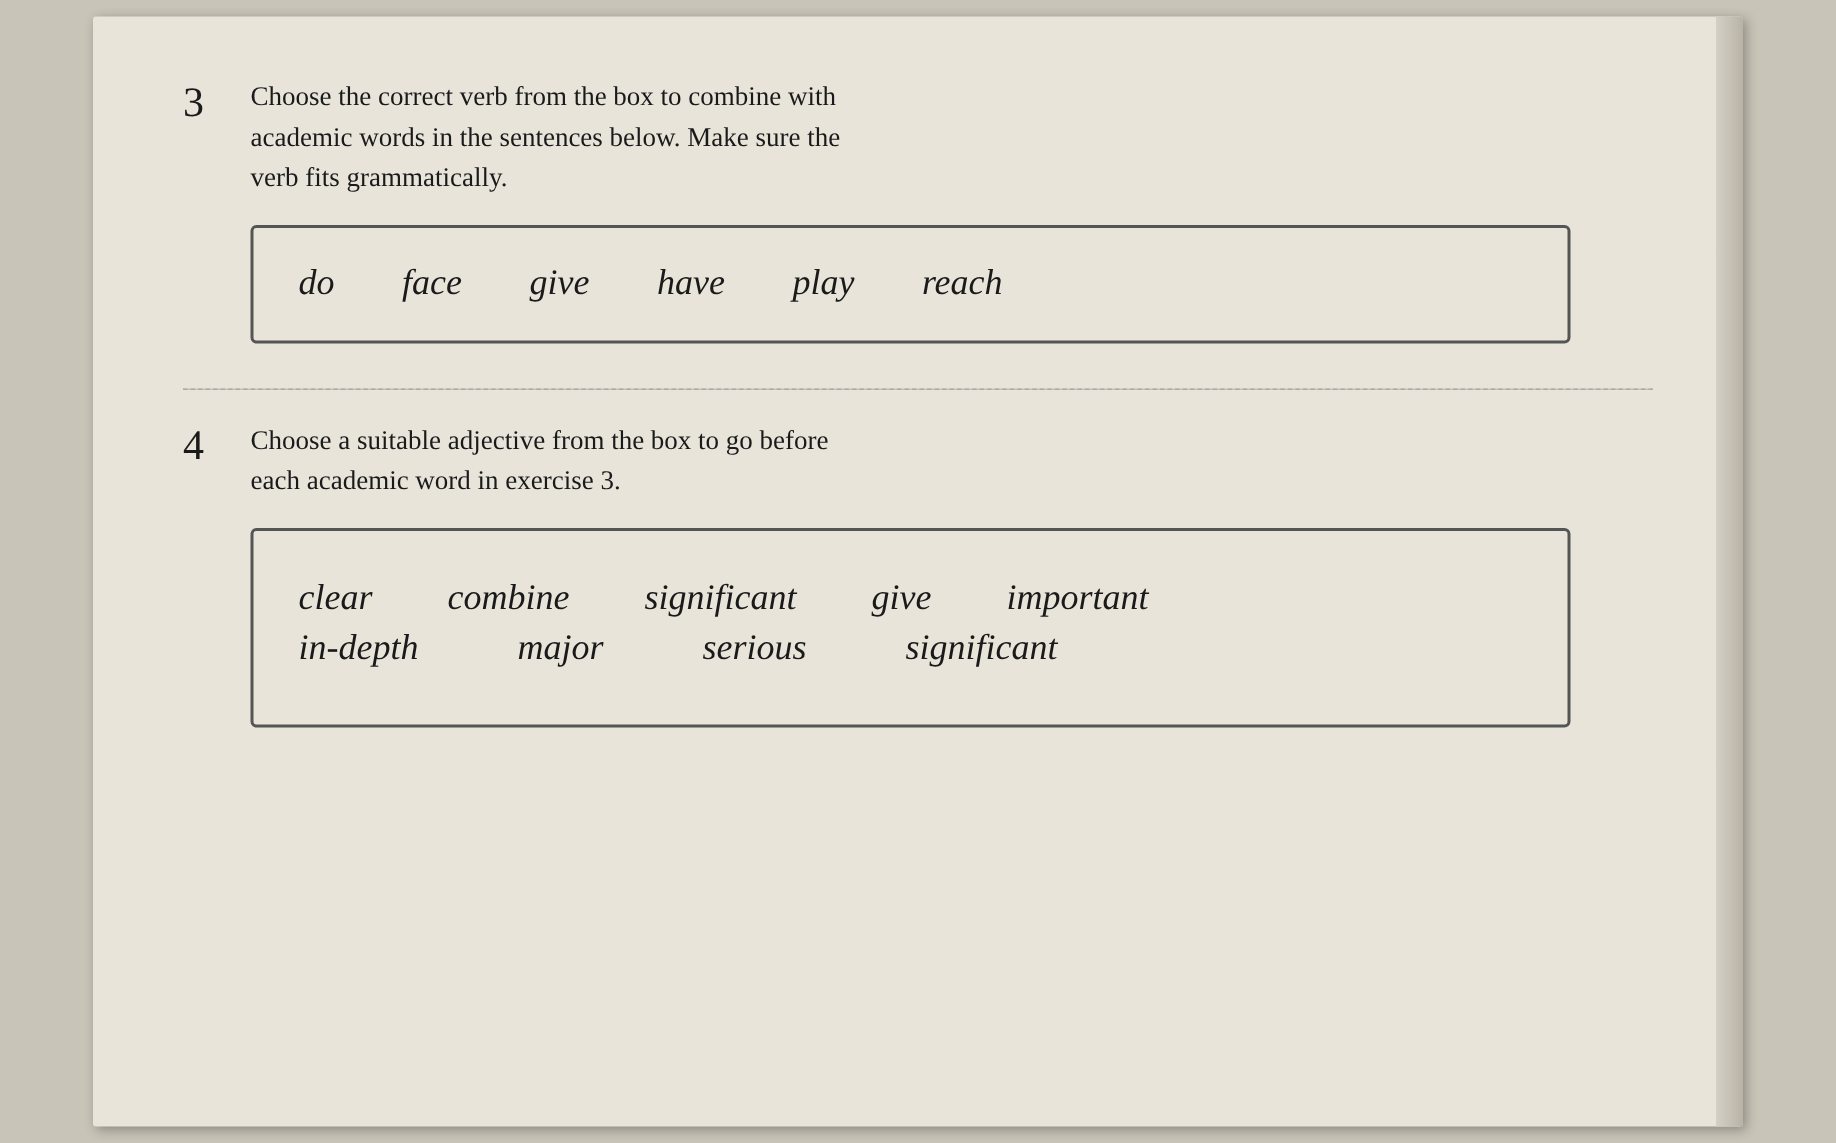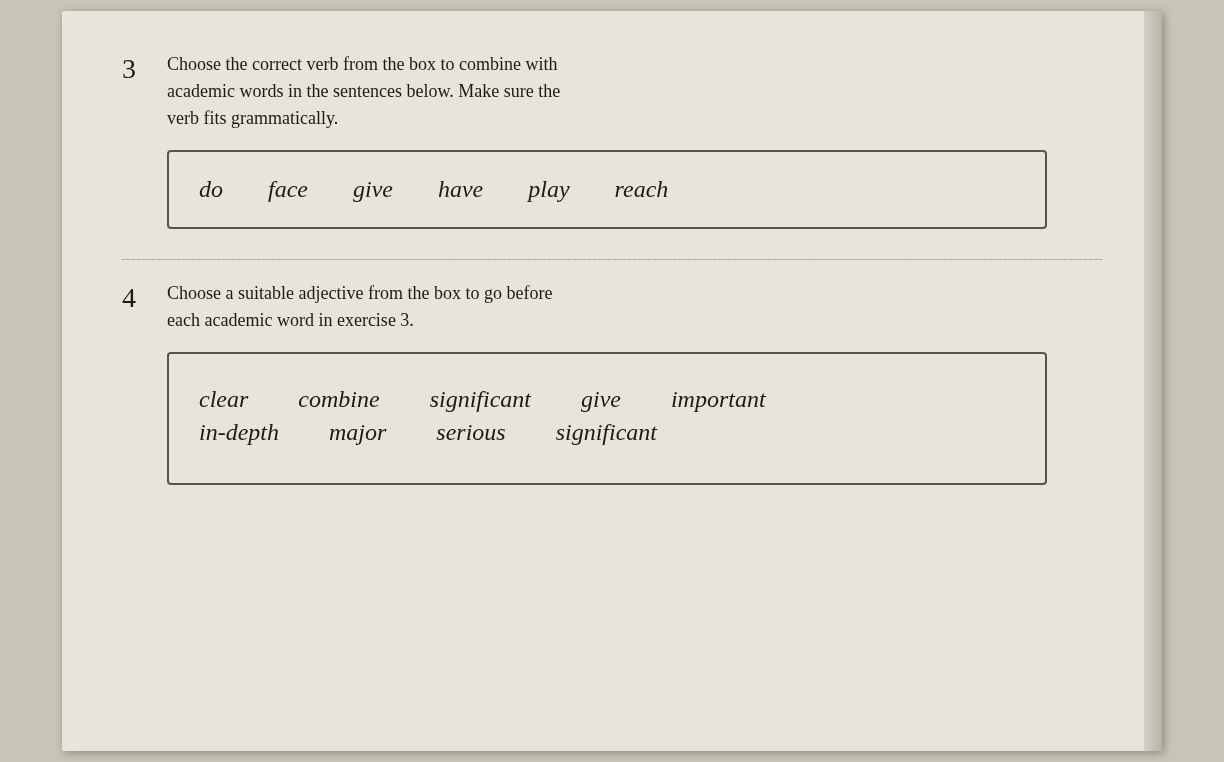--- a/index.html
+++ b/index.html
@@ -106,20 +106,21 @@
 
     .word-box-row {
       display: flex;
       align-items: center;
       gap: 0;
       margin-bottom: 6px;
     }
 
     .word-box-row:last-child {
       margin-bottom: 5px;
+      gap: 16px;
     }
 
     .word-box-grid .word-box-item {
       margin-right: 50px;
     }
 
     .word-box-grid .word-box-item:last-child {
       margin-right: 0;
     }
 

